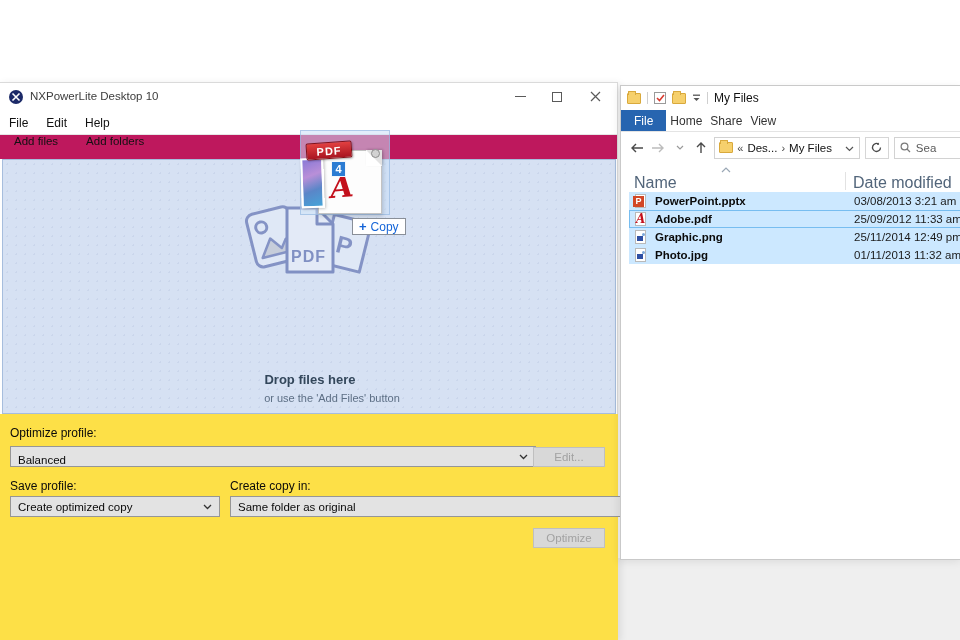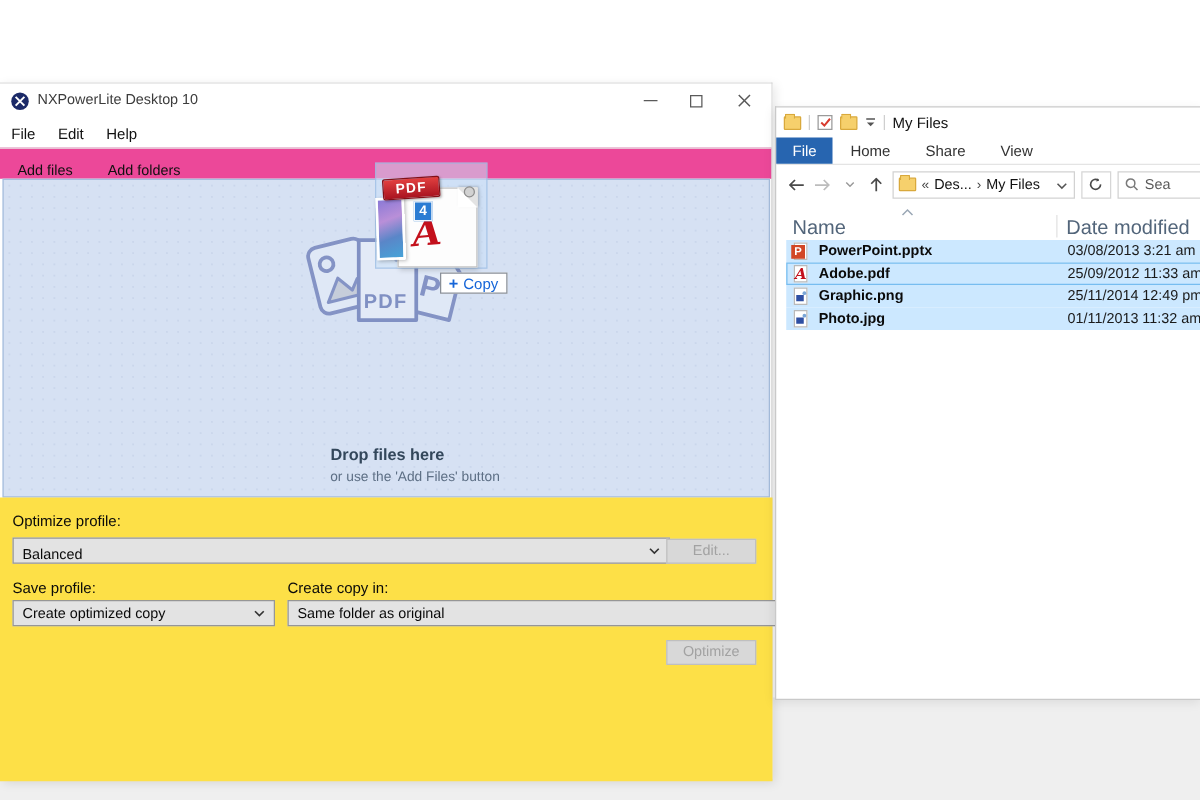--- a/index.html
+++ b/index.html
@@ -5,35 +5,35 @@
   * { margin:0; padding:0; box-sizing:border-box; }
   html,body { width:960px; height:640px; overflow:hidden; background:#ffffff;
     font-family:"Liberation Sans","DejaVu Sans",sans-serif; color:#1a1a1a; }
   .abs { position:absolute; }
 
   
   #canvas { position:relative; width:960px; height:640px; background:#ffffff; }
   #bottom-strip { left:0; top:558px; width:960px; height:82px; background:#efefef; }
 
   
-  #nxp { left:0; top:66px; width:618px; height:558px; background:#ffffff;
+  #nxp { left:0; top:82px; width:618px; height:558px; background:#ffffff;
          border:1px solid #dadada; border-left:none; box-shadow:2px 2px 8px rgba(0,0,0,.10); }
   #nxp-titlebar { left:0; top:0; width:100%; height:28px; background:#ffffff; }
   #nxp-logo { left:9px; top:7px; width:14px; height:14px; border-radius:50%; background:#1c2a68; }
   #nxp-logo svg { position:absolute; left:2px; top:2px; }
   #nxp-title { left:30px; top:7px; font-size:11.5px; color:#3c3c3c; }
   .capbtn { top:0; width:34px; height:27px; display:flex; align-items:center; justify-content:center; }
   #btn-min { left:503px; } #btn-max { left:540px; } #btn-close { left:578px; }
   .glyph-min { width:11px; height:0; border-top:1.4px solid #5a5a5a; }
   .glyph-max { width:10px; height:10px; border:1.2px solid #5a5a5a; }
 
   #nxp-menubar { left:0; top:28px; width:100%; height:23px; background:#ffffff; display:flex; align-items:center; }
   .menu-item { font-size:12px; color:#111; padding:0 9px; }
-  #nxp-toolbar { left:0; top:51px; width:100%; height:25px; background:#ec4899;
-                 border-top:1px solid #e6e6e6; display:flex; align-items:flex-end; }
+  #nxp-toolbar { left:0; top:51px; width:100%; height:25px; background:#be185d;
+                 border-top:1px solid #e6e6e6; display:flex; align-items:flex-start; }
   .tool-item { font-size:11.5px; color:#111; padding:0 14px; }
 
   
   #droparea { left:2px; top:76px; width:614px; height:255px; background:#d6e1f3; border:1px solid #a6bddd;
     background-image:radial-gradient(rgba(130,150,190,.14) 1px, transparent 1px); background-size:9px 9px; }
   #dz-icons { left:232px; top:36px; }
   #dz-heading { left:0; top:212px; width:614px; text-align:center; font-size:13px; font-weight:bold; color:#33475b; }
   #dz-subheading { left:0; top:232px; width:658px; text-align:center; font-size:11px; color:#5d6f85; }
 
   
@@ -82,21 +82,21 @@
          border:1px solid #c9c9c9; border-right:none; box-shadow:-2px 2px 8px rgba(0,0,0,.08); }
   #exp-titlebar { left:0; top:0; width:100%; height:24px; display:flex; align-items:center; padding-left:6px; gap:6px; }
   .folder-ico { width:14px; height:11px; background:#f6d06c; border:1px solid #d9a93c; border-radius:1px; position:relative; }
   .folder-ico::before { content:""; position:absolute; left:0; top:-3px; width:6px; height:3px;
     background:#f6d06c; border:1px solid #d9a93c; border-bottom:none; border-radius:1px 1px 0 0; }
   .tb-sep { width:1px; height:12px; background:#cfcfcf; }
   .qat-check { width:12px; height:12px; background:#fff; border:1px solid #9a9a9a; display:flex; align-items:center; justify-content:center; }
   #exp-title { font-size:12px; color:#111; }
 
   #exp-tabs { left:0; top:24px; width:100%; height:22px; display:flex; align-items:stretch; border-bottom:1px solid #e4e4e4; }
-  .tab { font-size:12px; display:flex; align-items:center; padding:0 14px; color:#333; }
+  .tab { font-size:12px; display:flex; align-items:center; padding:0 4px; color:#333; }
   .tab.active { background:#2765b0; color:#ffffff; padding:0 13px; }
 
   #exp-nav { left:0; top:46px; width:100%; height:31px; display:flex; align-items:center; padding-left:8px; gap:5px; }
   .navico { display:flex; align-items:center; justify-content:center; width:18px; height:20px; }
   #addr-box { width:160px; height:22px; border:1px solid #d2d2d2; display:flex; align-items:center; padding:0 4px; gap:4px; position:relative; }
   .crumb { font-size:11.5px; color:#111; white-space:nowrap; }
   .crumb-sep { font-size:11px; color:#444; }
   #addr-chev { position:absolute; right:5px; top:8px; }
   #refresh-box { width:26px; height:22px; border:1px solid #d6d6d6; display:flex; align-items:center; justify-content:center; }
   #search-box { width:74px; height:22px; border:1px solid #d2d2d2; display:flex; align-items:center; padding:0 5px; gap:5px; }

